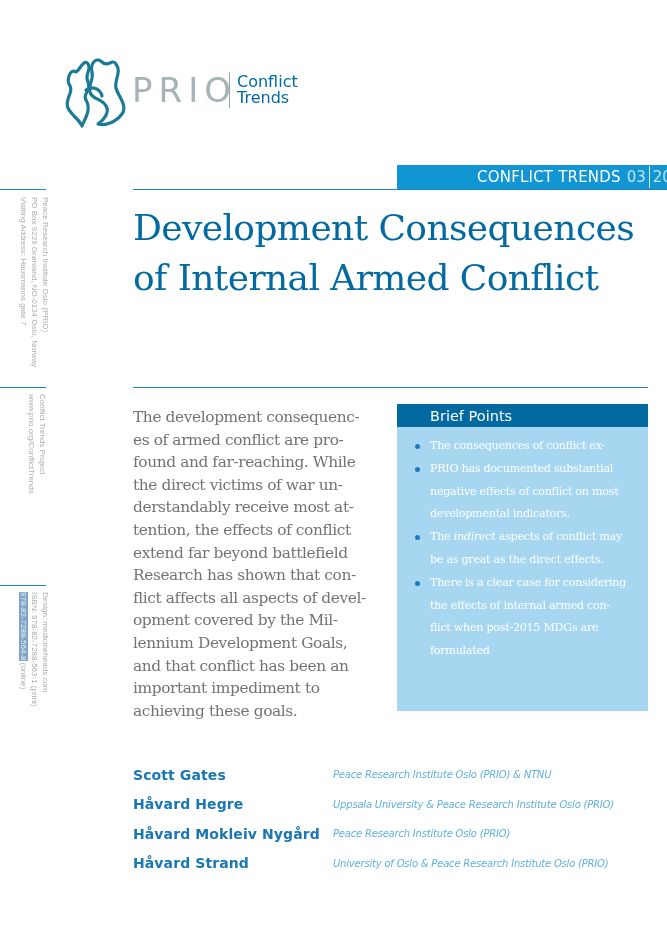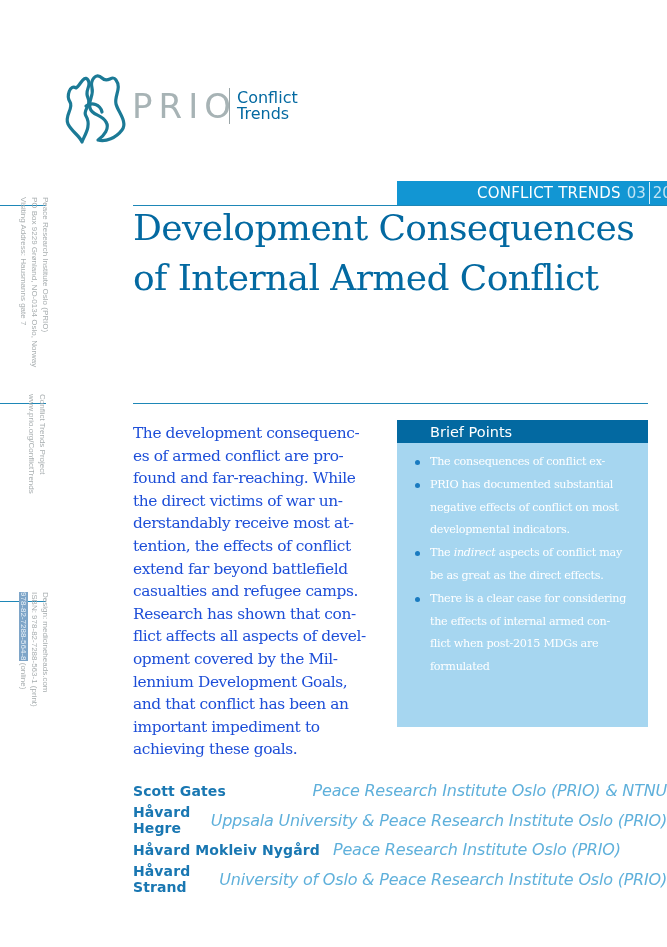--- a/index.html
+++ b/index.html
@@ -1,20 +1,20 @@
 <!DOCTYPE html>
 <html><head>
 <meta charset="utf-8">
 <style>
   html, body { margin: 0; padding: 0; }
   body {
     width: 667px; height: 947px; background: #ffffff; position: relative; overflow: hidden;
     font-family: "Liberation Sans", sans-serif;
   }
-  .abs { position: absolute; margin-top: 16px; }
+  .abs { position: absolute; }
 
   
   .logo-mark { left: 62px; top: 50px; width: 78px; height: 80px; }
   .logo-word {
     left: 132px; top: 70px; font-family: "DejaVu Sans", sans-serif; font-size: 34px;
     letter-spacing: 6px; color: #a7b3b5; line-height: 40px;
   }
   .logo-divider { left: 229px; top: 72px; width: 1px; height: 36px; background: #9aa5a7; }
   .logo-sub {
     left: 237px; top: 74px; font-family: "DejaVu Sans", sans-serif; font-size: 16px;
@@ -52,21 +52,21 @@
     color: #a8aeb0; line-height: 11px; writing-mode: vertical-rl; white-space: nowrap;
   }
   .side-a { left: 18px; top: 197px; }
   .side-b { left: 26px; top: 394px; }
   .side-c { left: 18px; top: 592px; }
   .isbn-hl { background: #7ea5c8; color: #e8f1f8; }
 
   
   .lead {
     left: 133px; top: 406px; width: 238px;
-    font-family: "DejaVu Serif", serif; font-size: 15.4px; line-height: 22.6px; color: #1d4ed8;
+    font-family: "DejaVu Serif", serif; font-size: 15.4px; line-height: 22.6px; color: #737373;
     letter-spacing: -0.4px;
   }
   .lead span { display: block; white-space: nowrap; }
 
   
   .brief {
     left: 397px; top: 404px; width: 251px; height: 307px; background: #a6d6f0;
   }
   .brief-head {
     height: 23px; background: #0369a1; color: #fff; font-family: "DejaVu Sans", sans-serif;
@@ -83,21 +83,21 @@
   .brief li span.line { display: block; white-space: nowrap; }
 
   
   .authors { left: 133px; top: 760px; width: 534px; }
   .author-row { display: flex; height: 29.5px; align-items: center; }
   .author-name {
     width: 200px; font-family: "DejaVu Sans", sans-serif; font-size: 14px; color: #1977b2;
     font-weight: bold; letter-spacing: 0.1px;
   }
   .author-aff {
-    font-family: "DejaVu Sans", sans-serif; font-size: 16px; font-style: italic; color: #5fb0db;
+    font-family: "DejaVu Sans", sans-serif; font-size: 10px; font-style: italic; color: #5fb0db;
     white-space: nowrap; letter-spacing: -0.2px;
   }
 </style>
 </head>
 <body>
 
 <div class="abs logo-mark">
   <svg width="78" height="80" viewBox="0 0 78 80">
     <g fill="none" stroke="#1b7a96" stroke-width="3.2" stroke-linecap="round" stroke-linejoin="round">
       <path d="M14 22 C 8 18, 4 30, 8 36 C 12 42, 2 50, 6 58 C 10 66, 18 70, 20 76 C 22 70, 30 60, 24 50 C 20 44, 30 40, 26 32 C 22 24, 30 20, 26 14 C 22 8, 18 20, 14 22 Z"></path>
@@ -147,21 +147,20 @@
 </div>
 
 <div class="abs lead">
   <span>The development consequenc-</span>
   <span>es of armed conflict are pro-</span>
   <span>found and far-reaching. While</span>
   <span>the direct victims of war un-</span>
   <span>derstandably receive most at-</span>
   <span>tention, the effects of conflict</span>
   <span>extend far beyond battlefield</span>
-  <span>casualties and refugee camps.</span>
   <span>Research has shown that con-</span>
   <span>flict affects all aspects of devel-</span>
   <span>opment covered by the Mil-</span>
   <span>lennium Development Goals,</span>
   <span>and that conflict has been an</span>
   <span>important impediment to</span>
   <span>achieving these goals.</span>
 </div>
 
 <div class="abs brief">

